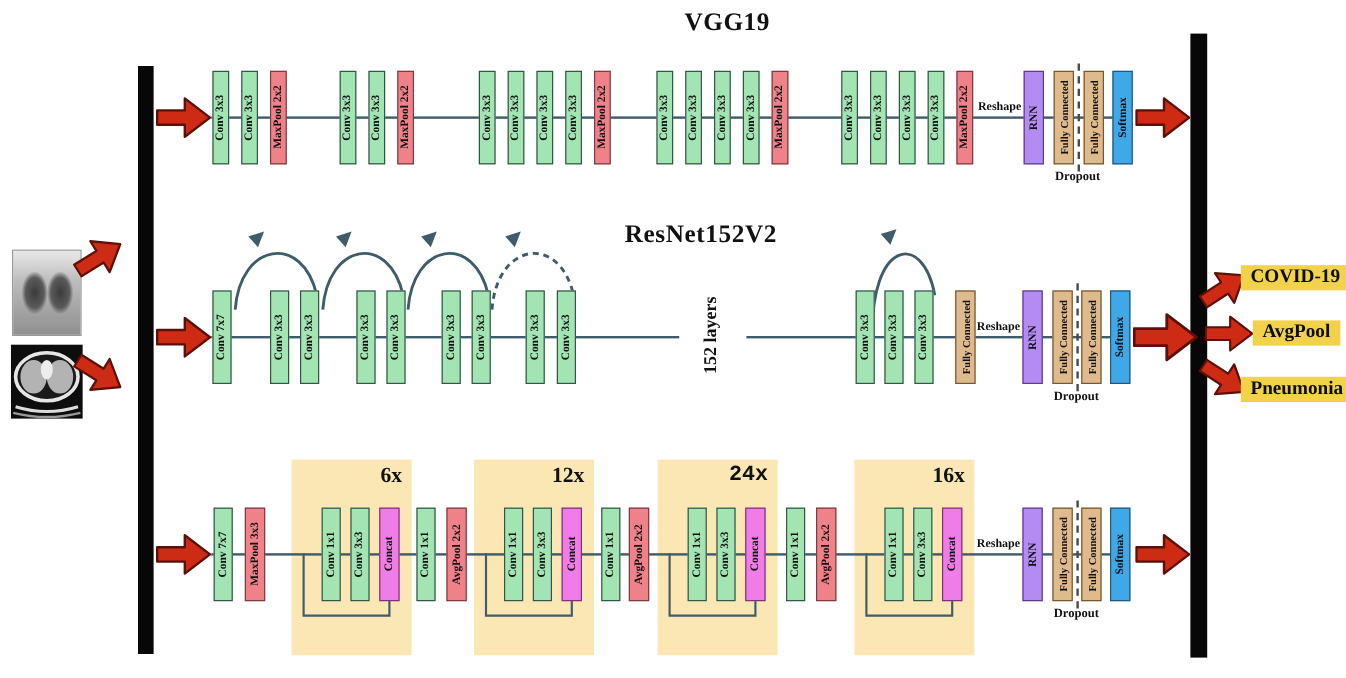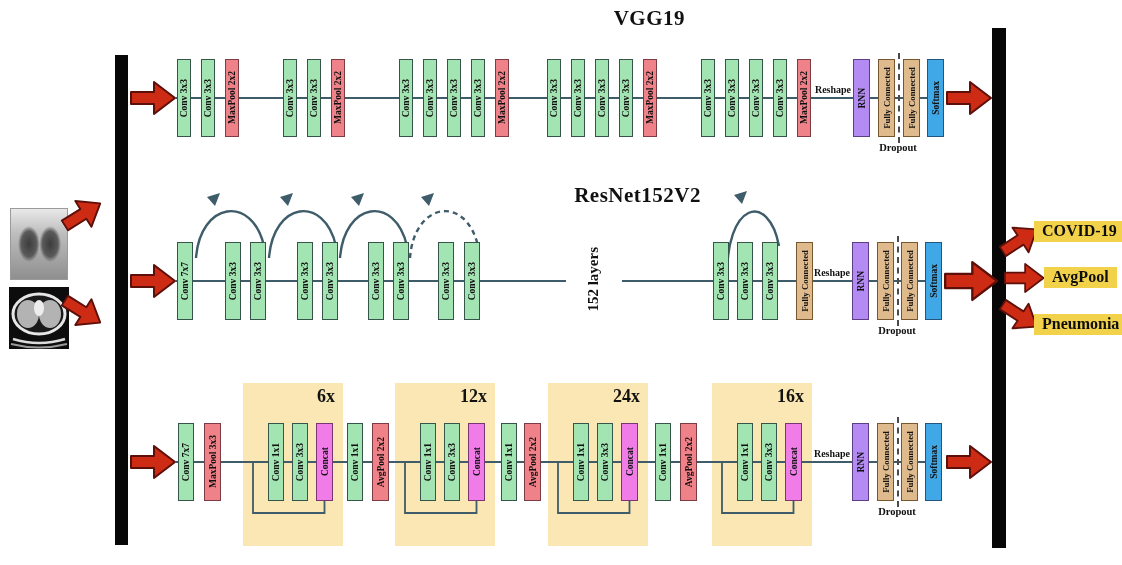--- a/index.html
+++ b/index.html
@@ -1,20 +1,20 @@
 <!DOCTYPE html>
 <html><head>
 <meta charset="utf-8">
 <style>
   html,body{margin:0;padding:0;background:#fff;}
   #canvas{position:relative;width:1122px;height:565px;background:#fff;overflow:hidden;
           font-family:"Liberation Serif",serif;}
   .bar{position:absolute;background:#070707;z-index:5;}
-  .row-title{position:absolute;width:220px;text-align:right;font-weight:700;font-size:21px;
-             color:#111;z-index:8;letter-spacing:.5px;}
+  .row-title{position:absolute;width:220px;text-align:center;font-weight:700;font-size:21px;
+             color:#111;z-index:8;letter-spacing:.5px;margin-left:31px;}
   .panel{position:absolute;top:383px;height:163px;width:100px;background:#FAE7B3;z-index:1;}
   .panel-label{position:absolute;top:386px;width:52px;text-align:right;font-weight:700;
                font-size:18px;color:#111;z-index:8;}
   .hline{position:absolute;height:2.2px;background:#3E5C69;z-index:2;}
   #overlay{position:absolute;left:0;top:0;z-index:3;pointer-events:none;}
   .block{position:absolute;height:78px;border:1px solid #35544a;z-index:4;
          display:flex;align-items:center;justify-content:center;box-sizing:border-box;}
   .block span{writing-mode:vertical-rl;transform:rotate(180deg);white-space:nowrap;
               font-weight:700;font-size:9.5px;color:#101010;}
   .conv{background:#A3E4B3;}
@@ -156,21 +156,21 @@
     </div>
     <div class="block fc" style="left: 903px; width: 17px; top: 59px;">
       <span>Fully Connected</span>
     </div>
     <div class="block softmax" style="left: 927px; width: 17px; top: 59px;">
       <span>Softmax</span>
     </div>
     <div class="minitext" style="left: 808px; width: 50px; top: 84px;">Reshape</div>
     <div class="dash" style="left: 898px; top: 53px; height: 90px;"></div>
     <div class="minitext dropout" style="left: 856px; width: 84px; top: 142px;">Dropout</div>
-    <div class="row-title" style="left: 481px; top: 183px;">ResNet152V2</div>
+    <div class="row-title" style="left: 443px; top: 183px;">ResNet152V2</div>
     <div class="hline" style="left: 176px; width: 390px; top: 280px;"></div>
     <div class="hline" style="left: 622px; width: 304px; top: 280px;"></div>
     <div class="block conv" style="left: 177px; width: 16px; top: 242px;">
       <span>Conv 7x7</span>
     </div>
     <div class="block conv" style="left: 225px; width: 16px; top: 242px;">
       <span>Conv 3x3</span>
     </div>
     <div class="block conv" style="left: 250px; width: 16px; top: 242px;">
       <span>Conv 3x3</span>
@@ -221,21 +221,21 @@
     <div class="dash" style="left: 897px; top: 236px; height: 90px;"></div>
     <div class="minitext dropout" style="left: 855px; width: 84px; top: 325px;">Dropout</div>
     <div class="rot-text" style="left: 578px; top: 229px;">
       <b>152 layers</b>
     </div>
     <div class="panel" style="left: 243px;"></div>
     <div class="panel-label" style="left: 283px;">6x</div>
     <div class="panel" style="left: 395px;"></div>
     <div class="panel-label" style="left: 435px;">12x</div>
     <div class="panel" style="left: 548px;"></div>
-    <div class="panel-label" style="left: 588px;">24x</div>
+    <div class="panel-label" style="left: 588px; font-family: Liberation Mono, monospace;">24x</div>
     <div class="panel" style="left: 712px;"></div>
     <div class="panel-label" style="left: 752px;">16x</div>
     <div class="hline" style="left: 176px; width: 750px; top: 461px;"></div>
     <div class="block conv" style="left: 178px; width: 16px; top: 423px;">
       <span>Conv 7x7</span>
     </div>
     <div class="block pool" style="left: 204px; width: 17px; top: 423px;">
       <span>MaxPool 3x3</span>
     </div>
     <div class="block conv" style="left: 268px; width: 16px; top: 423px;">

